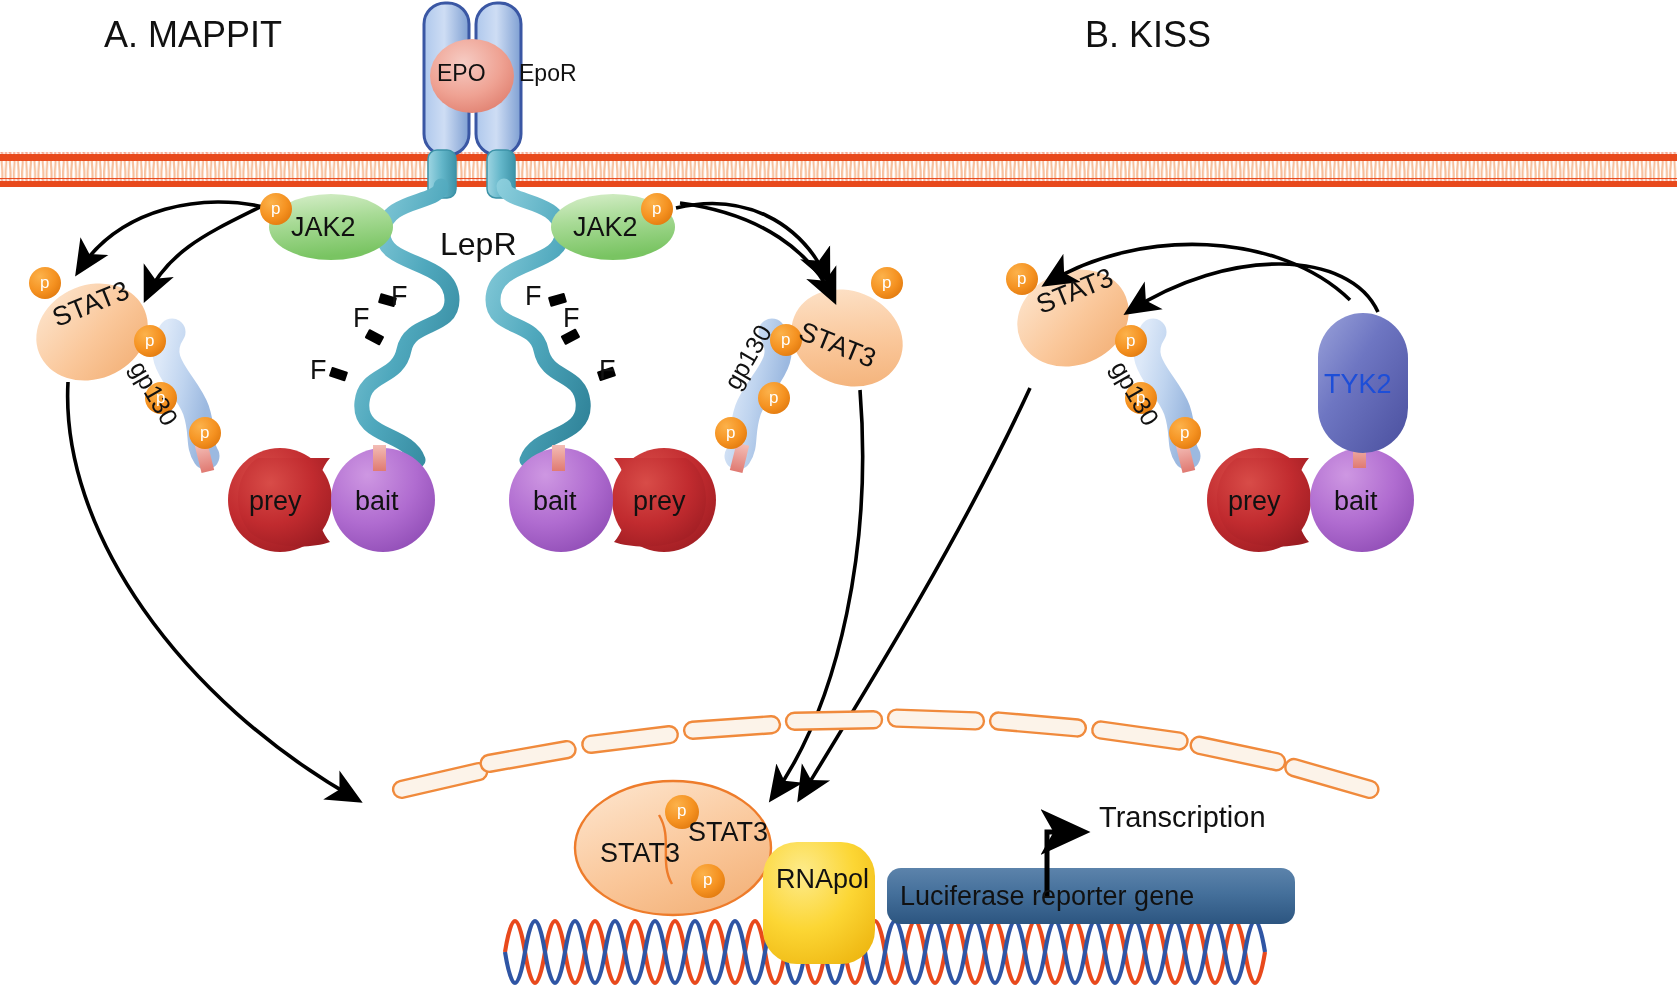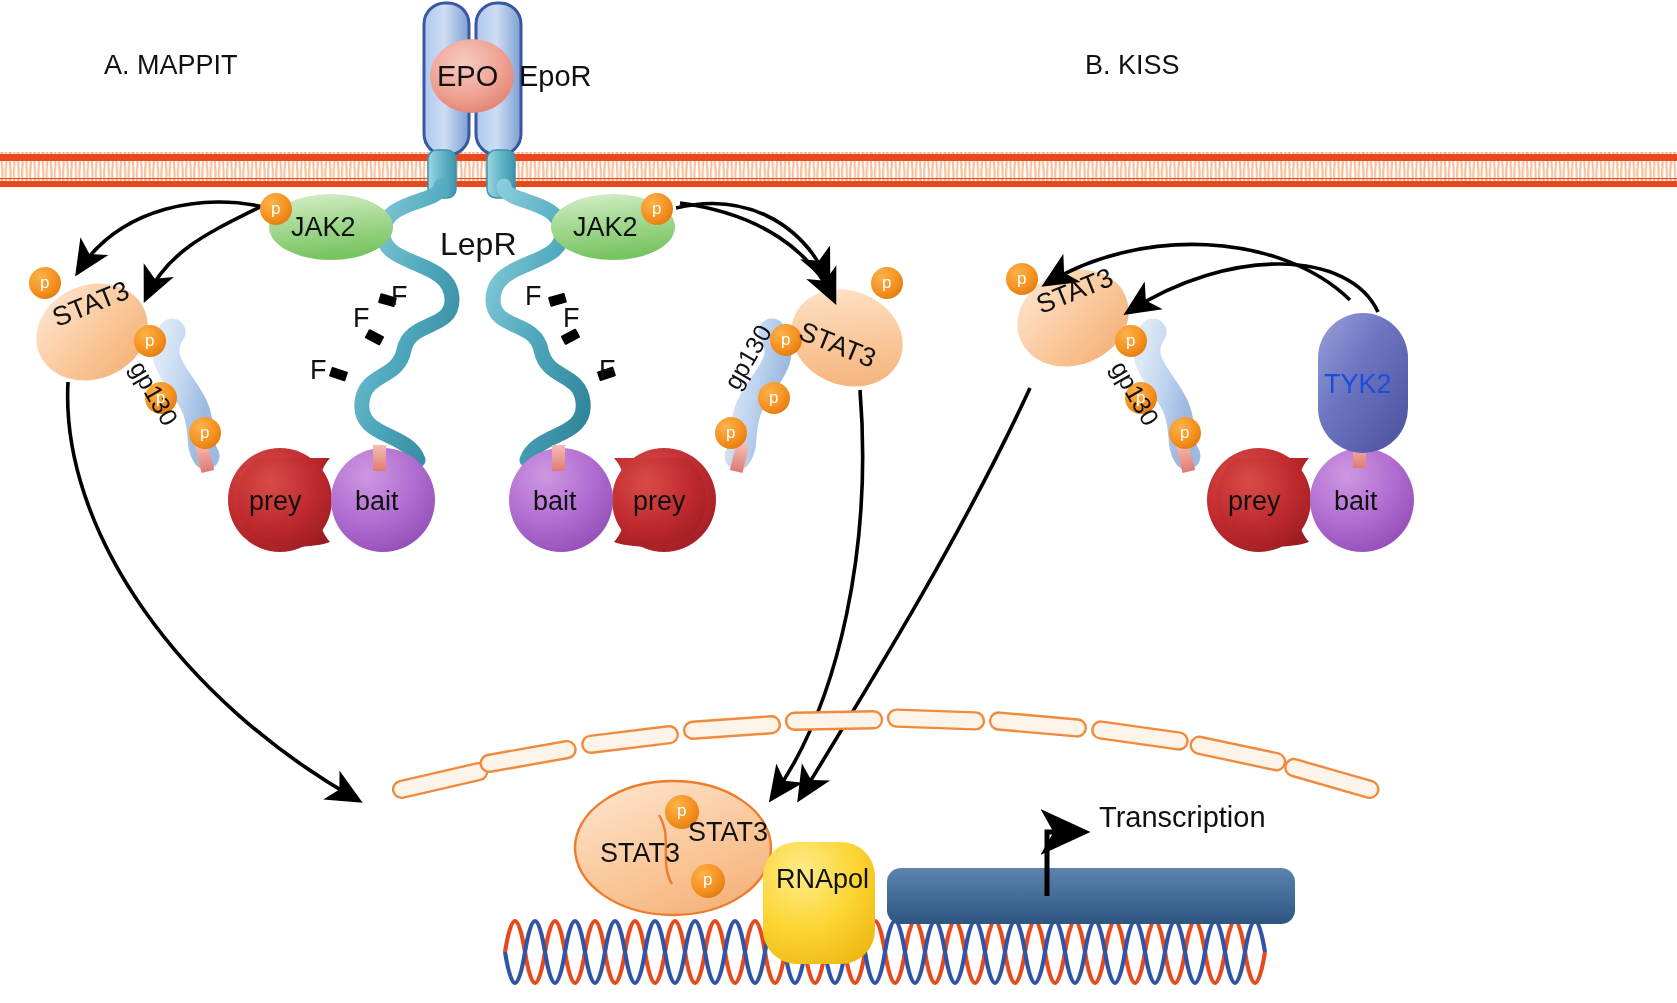--- a/index.html
+++ b/index.html
@@ -1,22 +1,22 @@
 <!DOCTYPE html>
 <html><head>
 <meta charset="utf-8">
 <style>
   html,body{margin:0;padding:0;background:#ffffff;}
   body{font-family:"Liberation Sans",sans-serif;}
   #stage{position:relative;width:1677px;height:1003px;background:#fff;overflow:hidden;}
   #stage svg{position:absolute;left:0;top:0;}
   .lbl{position:absolute;color:#111;white-space:nowrap;font-family:"Liberation Sans",sans-serif;}
-  .t-panel{font-size:27px;margin-top:36px;}
+  .t-panel{font-size:36px;}
   .t-mem{font-size:27px;}
-  .t-epo{font-size:29px;}
+  .t-epo{font-size:23px;}
   .t-lepr{font-size:32px;}
   .t-f{font-size:27px;}
   .t-trans{font-size:29px;}
   .t-node{font-size:27px;}
   .t-node-sm{font-size:25px;}
   .t-gene{font-size:27px;}
   .t-p{font-size:17px;color:#fff;font-weight:400;}
 </style>
 </head>
 <body>
@@ -319,20 +319,21 @@
 <div class="lbl t-node" style="left:633px;top:486px;">prey</div>
 <div class="lbl t-node" style="left:1228px;top:486px;">prey</div>
 <div class="lbl t-node" style="left:1334px;top:486px;">bait</div>
 
 <div class="lbl t-node" style="left:1324px;top:369px;color:#1d4ed8;">TYK2</div>
 
 <div class="lbl t-node" style="left:600px;top:838px;">STAT3</div>
 <div class="lbl t-node" style="left:688px;top:817px;">STAT3</div>
 
 <div class="lbl t-node" style="left:776px;top:864px;">RNApol</div>
+<div class="lbl t-gene" style="left:900px;top:881px;">Luciferase reporter gene</div>
 <div class="lbl t-trans" style="left:1099px;top:801px;">Transcription</div>
 
 <div class="lbl t-p" style="left:271px;top:199px;">p</div>
 <div class="lbl t-p" style="left:652px;top:199px;">p</div>
 <div class="lbl t-p" style="left:40px;top:273px;">p</div>
 <div class="lbl t-p" style="left:145px;top:331px;">p</div>
 <div class="lbl t-p" style="left:156px;top:388px;">p</div>
 <div class="lbl t-p" style="left:200px;top:423px;">p</div>
 <div class="lbl t-p" style="left:882px;top:273px;">p</div>
 <div class="lbl t-p" style="left:781px;top:330px;">p</div>

